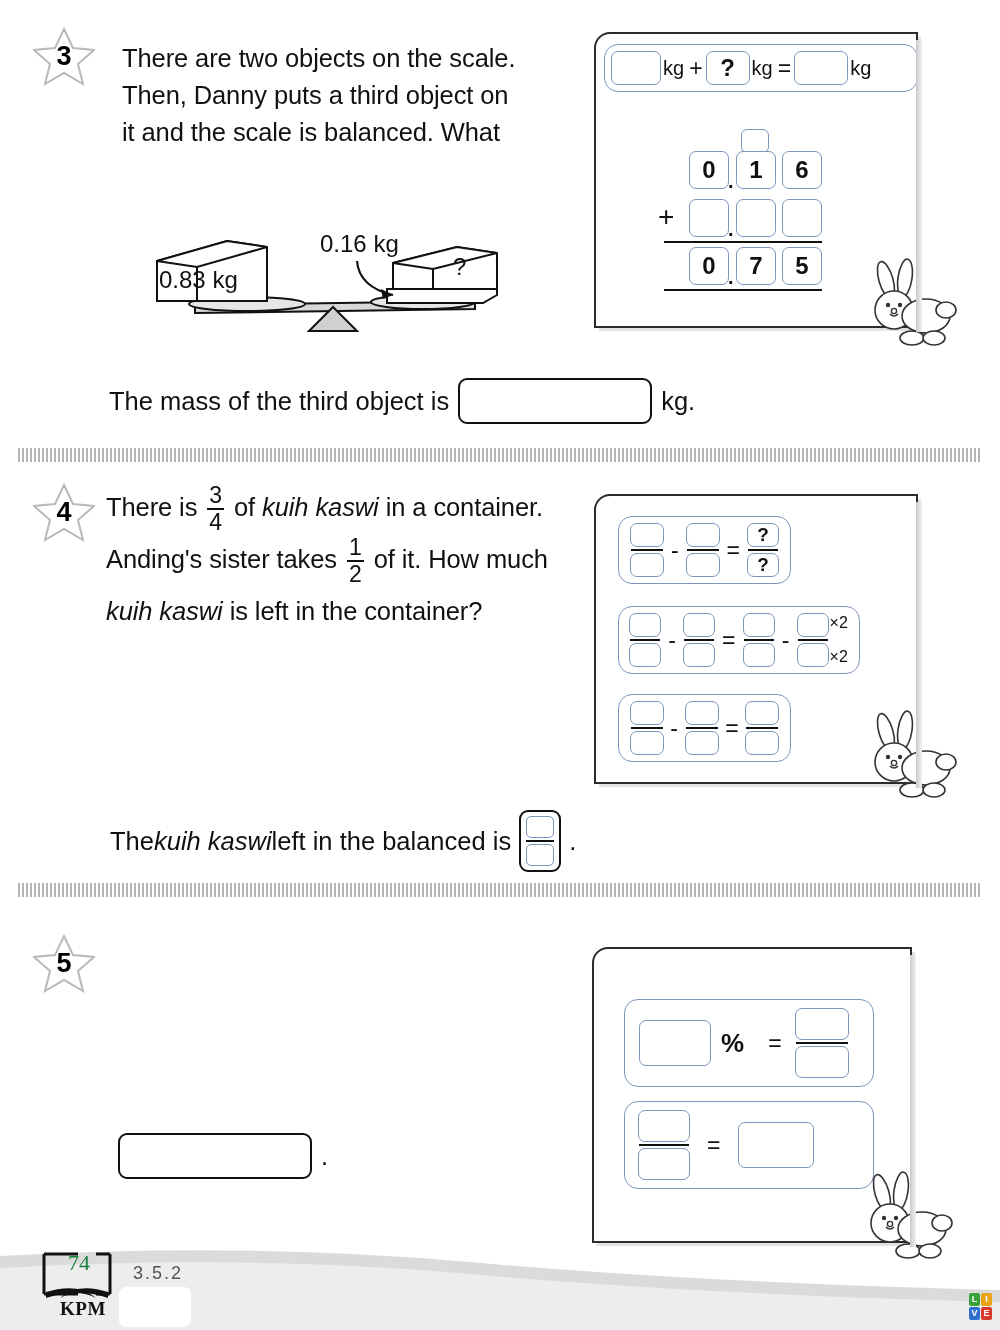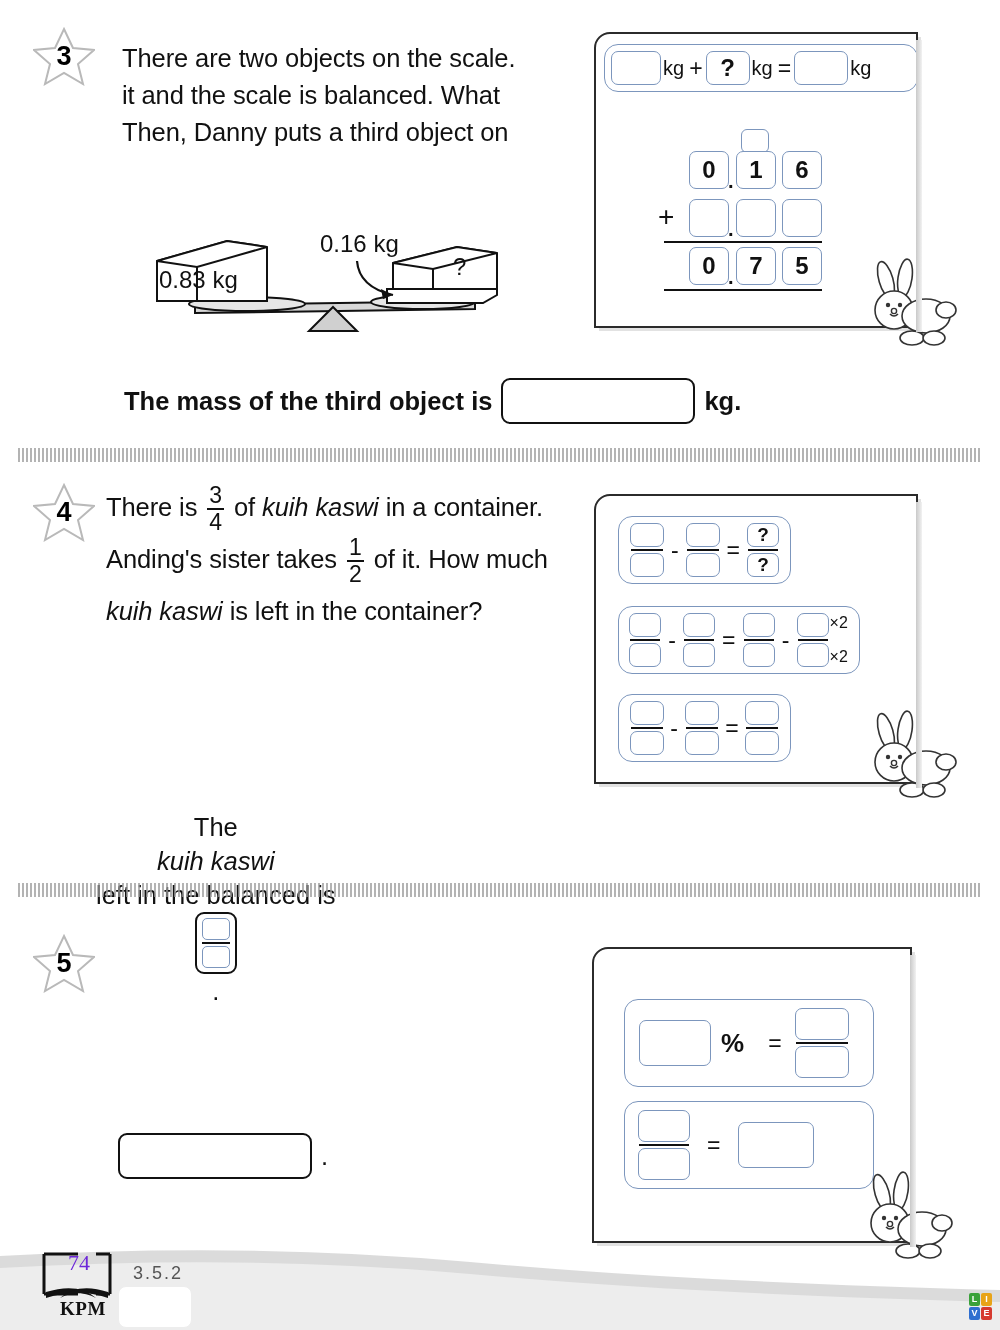--- a/index.html
+++ b/index.html
@@ -102,21 +102,21 @@
     position:absolute;left:18px;width:962px;height:14px;
     background:
       repeating-linear-gradient(90deg,#9a9a9a 0 2px,transparent 2px 4px);
     opacity:.75;
   }
 
   
   .footerwave{position:absolute;left:0;bottom:0;width:1000px;height:92px;overflow:hidden;}
   .kpm{position:absolute;left:38px;bottom:12px;width:120px;height:70px;}
   .kpm .pnum{
-    position:absolute;left:30px;top:2px;font-size:22px;color:#6d28d9;
+    position:absolute;left:30px;top:2px;font-size:22px;color:#15803d;
     font-family:"Liberation Serif",serif;
   }
   .kpm .kpmtxt{
     position:absolute;left:22px;bottom:-2px;font-size:19px;font-weight:bold;
     font-family:"Liberation Serif",serif;letter-spacing:.5px;color:#111;
   }
   .codelbl{
     position:absolute;left:133px;bottom:46px;font-size:18px;color:#555;
     letter-spacing:2px;font-family:"Liberation Sans",sans-serif;
   }
@@ -145,22 +145,22 @@
 
     <div class="star" style="left:33px;top:26px;">
       <svg viewBox="0 0 62 60" width="62" height="60" aria-hidden="true">
         <polygon points="31,3 40,22 61,24 45,38 50,58 31,47 12,58 17,38 1,24 22,22" fill="#ffffff" stroke="#b9b9b9" stroke-width="2"></polygon>
       </svg>
       <div class="num">3</div>
     </div>
 
     <div class="qtext" style="left:106px;top:40px;width:470px;margin-left:16px;">
       <div>There are two objects on the scale.</div>
+      <div>Then, Danny puts a third object on</div>
       <div>it and the scale is balanced. What</div>
-      <div>Then, Danny puts a third object on</div>
     </div>
 
     <div class="scalewrap" style="left:135px;top:203px;width:400px;height:130px;">
       <svg viewBox="0 0 400 130" width="400" height="130" aria-hidden="true">
 
         <path d="M60 102 L340 98 L340 106 L60 110 Z" fill="#d8d8d8" stroke="#111" stroke-width="2"></path>
 
         <polygon points="198,104 222,128 174,128" fill="#d0d0d0" stroke="#111" stroke-width="2"></polygon>
 
         <ellipse cx="112" cy="101" rx="58" ry="7" fill="#e6e6e6" stroke="#111" stroke-width="2"></ellipse>
@@ -178,21 +178,21 @@
         <line x1="298" y1="66" x2="298" y2="86" stroke="#111" stroke-width="2"></line>
 
         <path d="M222 58 Q224 84 258 92" fill="none" stroke="#111" stroke-width="2.2"></path>
         <polygon points="258,92 246,86 248,96" fill="#111"></polygon>
       </svg>
       <div style="position:absolute;left:24px;top:63px;font-size:24px;color:#111;">0.83 kg</div>
       <div style="position:absolute;left:185px;top:27px;font-size:24px;color:#111;">0.16 kg</div>
       <div style="position:absolute;left:318px;top:50px;font-size:24px;color:#111;">?</div>
     </div>
 
-    <div class="ansline" style="left:124px;top:378px;font-weight:bold;">
+    <div class="ansline" style="left:109px;top:378px;">
       <span>The mass of the third object is</span>
       <span class="bigbox wide"></span>
       <span>kg.</span>
     </div>
 
     <div class="panel" style="left:594px;top:32px;width:320px;height:292px;">
 
       <div class="capsule" style="left:8px;top:10px;width:300px;height:46px;padding:0 6px;">
         <div class="ebox" style="width:48px;height:32px;"></div>
         <div class="unit" style="margin:0 2px;">kg</div>
@@ -255,21 +255,21 @@
       <svg viewBox="0 0 62 60" width="62" height="60" aria-hidden="true">
         <polygon points="31,3 40,22 61,24 45,38 50,58 31,47 12,58 17,38 1,24 22,22" fill="#ffffff" stroke="#b9b9b9" stroke-width="2"></polygon>
       </svg>
       <div class="num">4</div>
     </div>
 
     <div class="qtext" style="left:106px;top:12px;width:470px;line-height:50px;">
       <span>There is </span><span class="frac"><span class="n">3</span><span class="bar"></span><span class="d">4</span></span><span> of </span><span class="it">kuih kaswi</span><span> in a container. Anding's sister takes </span><span class="frac"><span class="n">1</span><span class="bar"></span><span class="d">2</span></span><span> of it. How much </span><span class="it">kuih kaswi</span><span> is left in the container?</span>
     </div>
 
-    <div class="ansline" style="left:96px;top:340px;flex-direction:column;">
+    <div class="ansline" style="left:110px;top:340px;">
       <span>The </span>
       <span class="it">kuih kaswi</span>
       <span> left in the balanced is</span>
       <span class="fracans">
         <span class="cell" style="display:block"></span>
         <span class="fbar" style="display:block"></span>
         <span class="cell" style="display:block"></span>
       </span>
       <span>.</span>
     </div>

